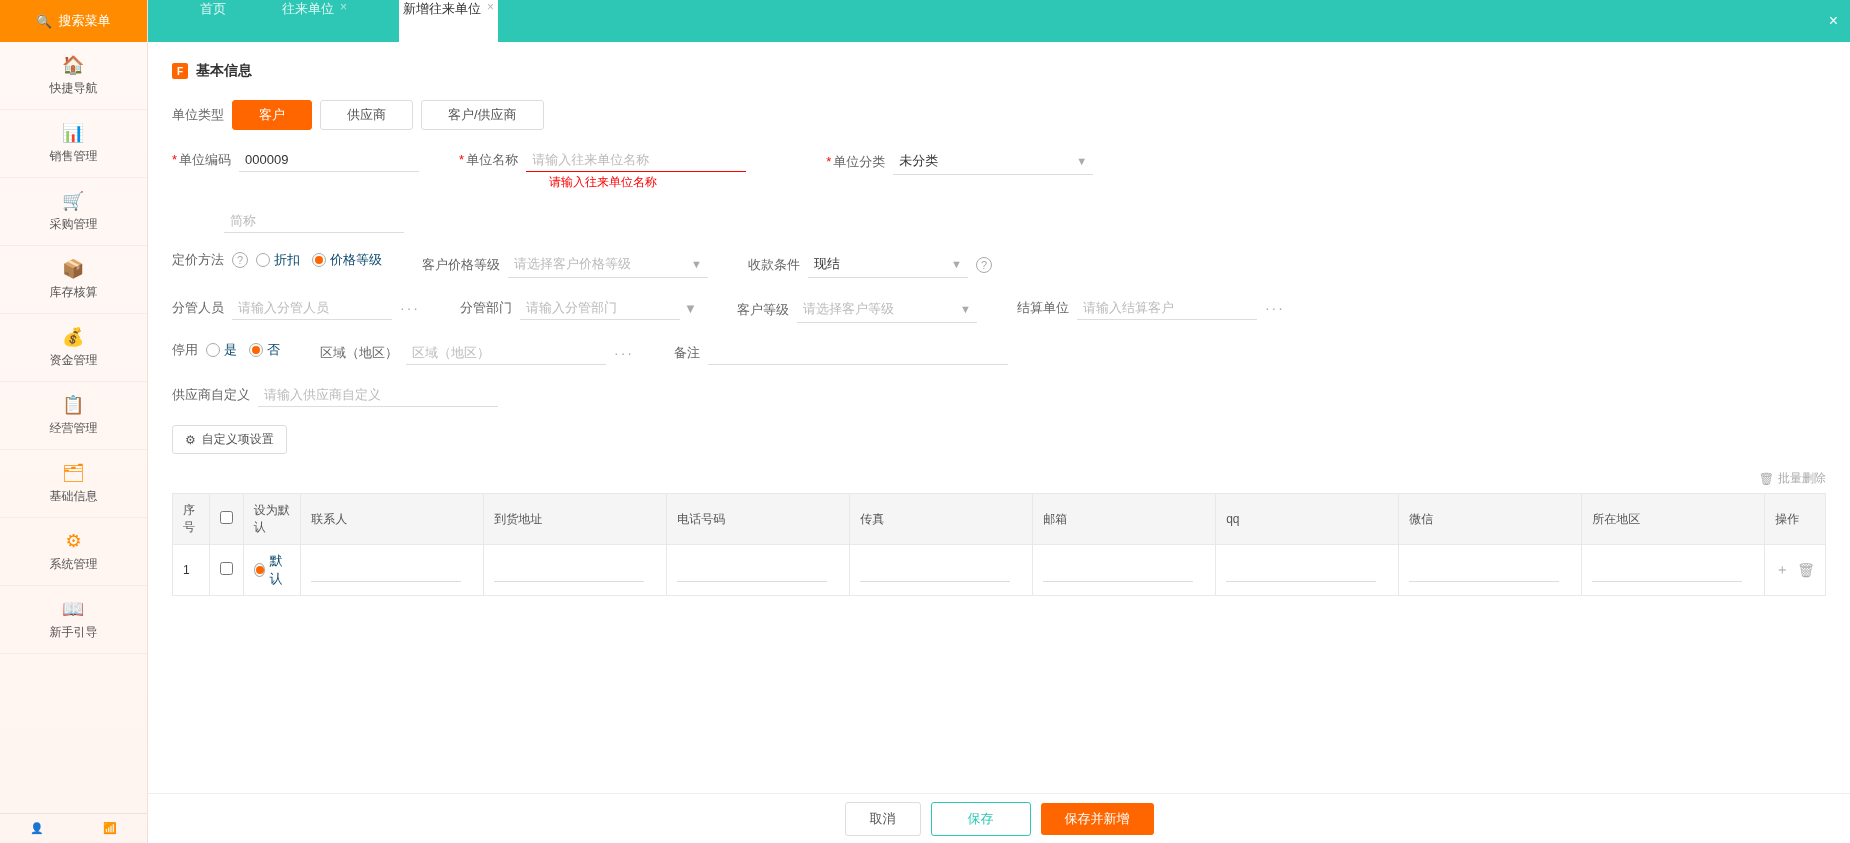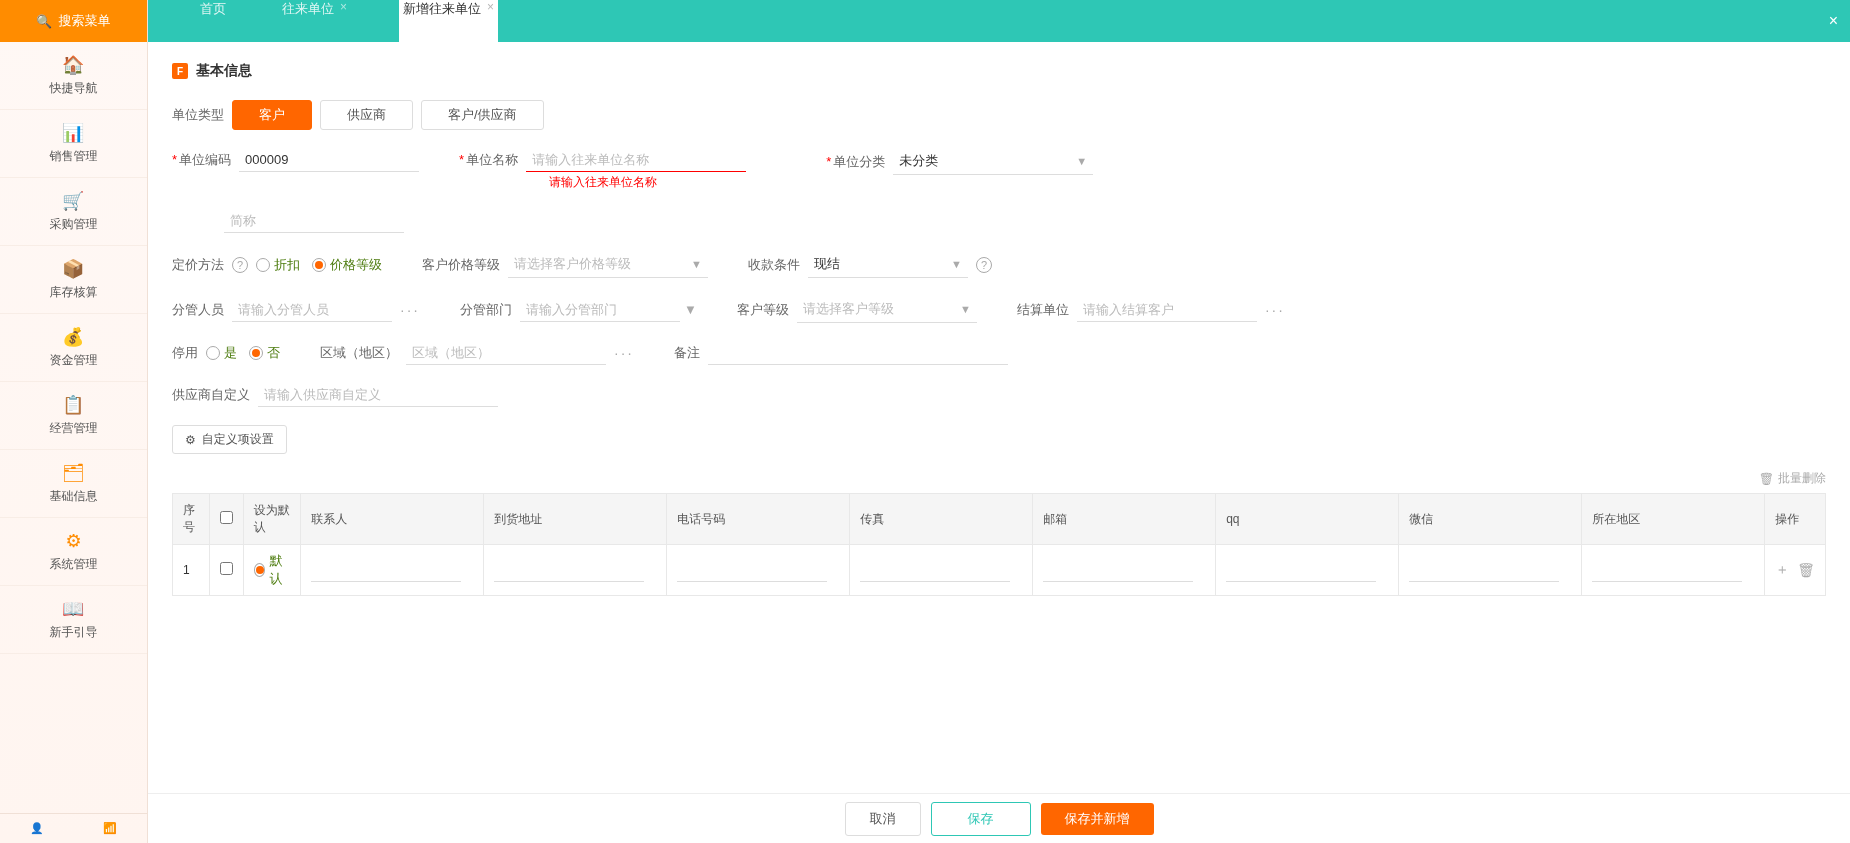--- a/index.html
+++ b/index.html
@@ -129,21 +129,21 @@
       color: white;
       font-size: 10px;
       display: flex;
       align-items: center;
       justify-content: center;
     }
 
     
     .form-row {
       display: flex;
-      align-items: center;
+      align-items: flex-start;
       margin-bottom: 18px;
       flex-wrap: wrap;
       gap: 0;
     }
     .form-field {
       display: flex;
       align-items: center;
       gap: 8px;
       margin-right: 40px;
       flex-shrink: 0;
@@ -193,21 +193,21 @@
       padding: 4px 6px;
       min-width: 150px;
       cursor: pointer;
       color: #bbb;
       font-size: 13px;
     }
     .select-field.has-value { color: #333; }
     .select-field .chevron { margin-left: auto; color: #aaa; font-size: 11px; }
 
     .radio-group { display: flex; gap: 12px; align-items: center; }
-    .radio-item { display: flex; align-items: center; gap: 4px; cursor: pointer; font-size: 13px; color: #4d7c0f; }
+    .radio-item { display: flex; align-items: center; gap: 4px; cursor: pointer; font-size: 13px; color: #0c4a6e; }
     .radio-outer {
       width: 14px; height: 14px; border-radius: 50%;
       border: 1px solid #aaa;
       display: flex; align-items: center; justify-content: center;
     }
     .radio-inner { width: 8px; height: 8px; border-radius: 50%; background: #ff6600; }
 
     .dots-btn { color: #aaa; cursor: pointer; font-size: 14px; letter-spacing: 2px; }
 
     .tag-btn {

